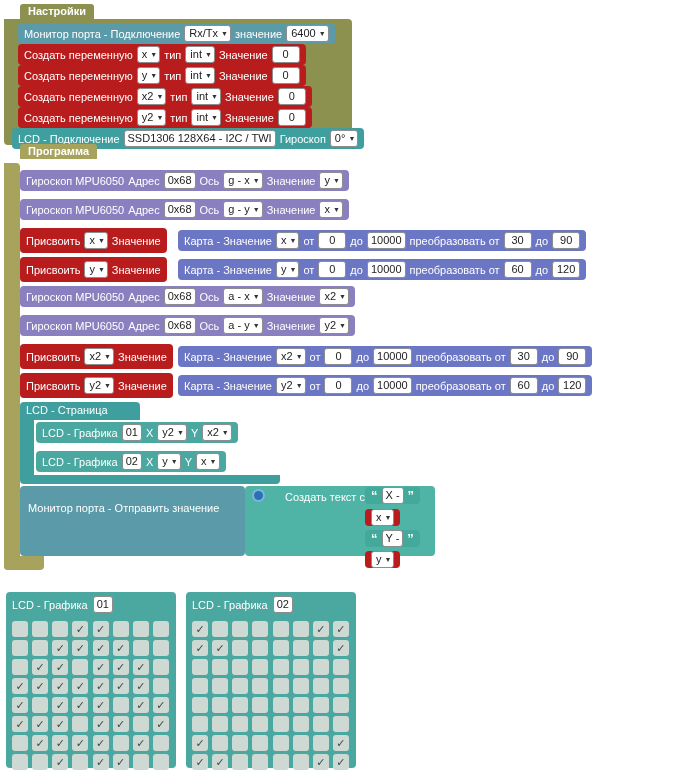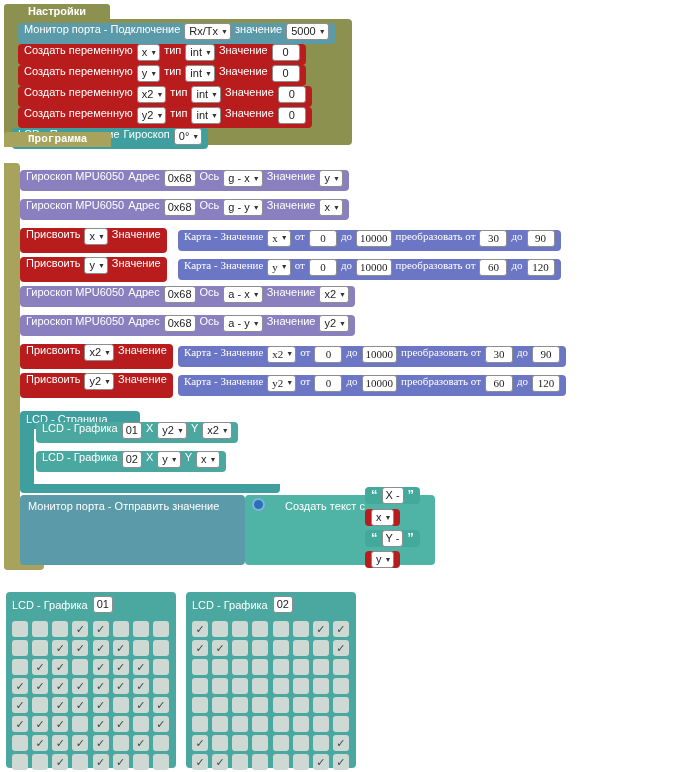--- a/index.html
+++ b/index.html
@@ -5,59 +5,59 @@
   html,body{margin:0;padding:0;}
   body{
     width:700px;height:772px;
     background:#ffffff;
     font-family:"Liberation Sans", sans-serif;
     font-size:11px;
     color:#ffffff;
     position:relative;
     overflow:hidden;
   }
-  .block{position:absolute;box-sizing:border-box;margin-top:9px;}
+  .block{position:absolute;box-sizing:border-box;}
   
   .field{
     display:inline-flex;align-items:center;justify-content:center;
     background:#ffffff;color:#222;border:1px solid #8d8d8d;border-radius:3px;
     padding:0 3px;height:15px;font-size:11px;line-height:15px;white-space:nowrap;
   }
   .field.num{min-width:20px;}
   .dd{
     display:inline-flex;align-items:center;
     background:#ffffff;color:#222;border:1px solid #8d8d8d;border-radius:3px;
     padding:0 2px 0 4px;height:15px;font-size:11px;line-height:15px;white-space:nowrap;
   }
   .dd .car{margin-left:3px;font-size:7px;color:#333;}
   .lbl{white-space:nowrap;}
   
   .sect-tab{
     position:absolute;
     height:15px;line-height:15px;
-    padding:0 24px;
+    padding:0 8px;
     border-radius:3px 3px 0 0;
-    font-size:11px;font-weight:bold;color:#fff;
+    font-size:11px;font-weight:bold;color:#fff;margin-left:16px;
   }
   .sect-body{
     position:absolute;
     border-radius:0 4px 4px 4px;
   }
   
   .c-settings{background:#8d9150;}
   .c-program{background:#a8a35c;}
   .c-serial{background:#5b9aa8;}
   .c-var{background:#b91c1c;}
   .c-lcd{background:#3f9e9e;}
   .c-gyro{background:#8a7fbf;}
-  .c-map{background:#6b76c4;font-family:Liberation Serif, serif;}
+  .c-map{background:#6b76c4;}
   .c-text{background:#4fb3a5;}
   .c-teal{background:#4aa8a0;}
   .inner{
-    position:absolute;display:flex;align-items:flex-start;gap:4px;
+    position:absolute;display:flex;align-items:center;gap:4px;
     border-radius:4px;padding:0 6px;height:21px;box-sizing:border-box;
   }
   
   .gfx-panel{position:absolute;background:#4aa8a0;border-radius:4px;}
   .gfx-head{display:flex;align-items:center;gap:5px;padding:4px 6px 2px 6px;font-size:11px;}
   .grid{display:grid;grid-template-columns:repeat(8,1fr);gap:3px;padding:6px;}
   .cell{
     width:16px;height:16px;background:#cfd9d4;border-radius:3px;
     display:flex;align-items:center;justify-content:center;
     color:#3a4a46;font-size:11px;line-height:16px;
@@ -76,21 +76,21 @@
 <div class="sect-body c-settings" style="left:4px;top:19px;width:348px;height:126px;"></div>
 
 <div class="inner c-serial" style="left:18px;top:23px;">
   <span class="lbl">Монитор порта - Подключение</span>
   <span class="dd">
       <span>Rx/Tx</span>
       <span class="car">▼</span>
     </span>
   <span class="lbl">значение</span>
   <span class="dd">
-      <span>5000</span>
+      <span>6400</span>
       <span class="car">▼</span>
     </span>
 </div>
 
 <div class="inner c-var" style="left:18px;top:44px;">
   <span class="lbl">Создать переменную</span>
   <span class="dd">
       <span>x</span>
       <span class="car">▼</span>
     </span>
@@ -143,28 +143,29 @@
   <span class="dd">
       <span>int</span>
       <span class="car">▼</span>
     </span>
   <span class="lbl">Значение</span>
   <span class="field num">0</span>
 </div>
 
 <div class="inner c-lcd" style="left:12px;top:128px;">
   <span class="lbl">LCD - Подключение</span>
+  <span class="field">SSD1306 128X64 - I2C / TWI</span>
   <span class="lbl">Гироскоп</span>
   <span class="dd">
       <span>0°</span>
       <span class="car">▼</span>
     </span>
 </div>
 
-<div class="sect-tab c-program" style="left:4px;top:132px;font-family:Liberation Mono, monospace;">Программа</div>
+<div class="sect-tab c-program" style="left:4px;top:144px;">Программа</div>
 <div class="sect-body c-program" style="left:4px;top:163px;width:16px;height:407px;"></div>
 <div class="sect-body c-program" style="left:4px;top:556px;width:40px;height:14px;border-radius:0 0 4px 4px;"></div>
 
 <div class="inner c-gyro" style="left:20px;top:170px;">
   <span class="lbl">Гироскоп MPU6050</span>
   <span class="lbl">Адрес</span>
   <span class="field">0x68</span>
   <span class="lbl">Ось</span>
   <span class="dd">
       <span>g - x</span>
@@ -350,21 +351,21 @@
       <span class="car">▼</span>
     </span>
   <span class="lbl">Y</span>
   <span class="dd">
       <span>x</span>
       <span class="car">▼</span>
     </span>
 </div>
 
 <div class="block c-serial" style="left:20px;top:486px;width:225px;height:70px;border-radius:4px;"></div>
-<div class="block" style="left:28px;top:491px;">Монитор порта - Отправить значение</div>
+<div class="block" style="left:28px;top:502px;">Монитор порта - Отправить значение</div>
 
 <div class="block c-text" style="left:245px;top:486px;width:190px;height:70px;border-radius:4px;"></div>
 <div class="block" style="left:252px;top:489px;width:16px;height:16px;"><span class="gear"></span></div>
 <div class="block" style="left:285px;top:491px;">Создать текст с</div>
 
 <div class="inner c-text" style="left:365px;top:487px;height:17px;background:#43a99b;">
   <span class="quote">“</span>
   <span class="field">X - </span>
   <span class="quote">”</span>
 </div>

